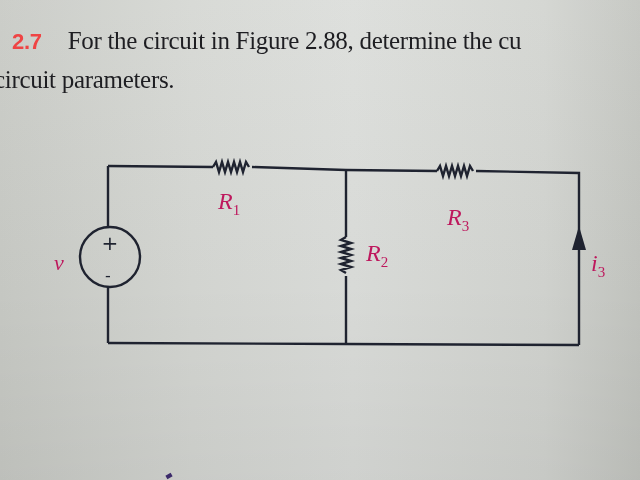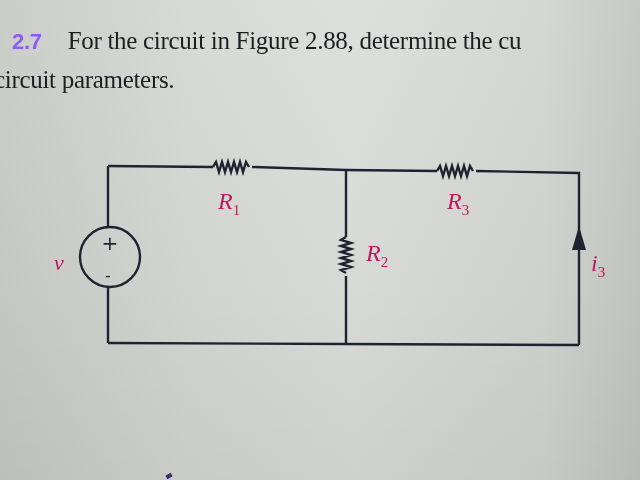--- a/index.html
+++ b/index.html
@@ -12,21 +12,21 @@
     position:absolute; left:0; top:0; width:640px; height:480px;
     background: linear-gradient(180deg, rgba(255,255,255,0.05) 0%, rgba(0,0,0,0.02) 60%, rgba(0,0,0,0.06) 100%);
     pointer-events:none;
   }
   .problem-line {
     position:absolute; font-family: "Liberation Serif", "DejaVu Serif", serif;
     color:#1e1e22; font-size:25px; white-space:nowrap; letter-spacing:-0.3px;
   }
   #line1 { left:12px; top:27px; }
   #line2 { left:-6px; top:66px; }
-  .num { font-family: "Liberation Sans", sans-serif; font-weight:bold; font-size:22px; color:#8b5cf6; margin-right:26px; }
+  .num { font-family: "Liberation Sans", sans-serif; font-weight:bold; font-size:22px; color:#ef4444; margin-right:26px; }
   .circuit { position:absolute; left:0; top:0; }
   .lbl {
     position:absolute; font-family: "Liberation Serif", "DejaVu Serif", serif;
     font-style:italic; font-size:24px; color:#be185d;
   }
   .lbl sub { font-style:normal; font-size:15px; vertical-align:-6px; }
   .stray { position:absolute; left:166px; top:474px; width:6px; height:4px; background:#3b2a6a; transform:rotate(-30deg); }
 </style>
 </head>
 <body>
@@ -67,17 +67,17 @@
 
   <polygon points="579,226 572,250 586,250" fill="#1f2330"></polygon>
 </svg>
 
 <div class="lbl" style="left:54px; top:250px; font-size:22px;"><span>v</span></div>
 
 <div class="lbl" style="left:218px; top:188px;"><span>R</span><sub>1</sub></div>
 
 <div class="lbl" style="left:366px; top:240px;"><span>R</span><sub>2</sub></div>
 
-<div class="lbl" style="left:447px; top:188px;"><span>R</span><sub>3</sub></div>
+<div class="lbl" style="left:447px; top:204px;"><span>R</span><sub>3</sub></div>
 
 <div class="lbl" style="left:591px; top:250px;"><span>i</span><sub>3</sub></div>
 
 <div class="stray"></div>
 
 </body></html>

